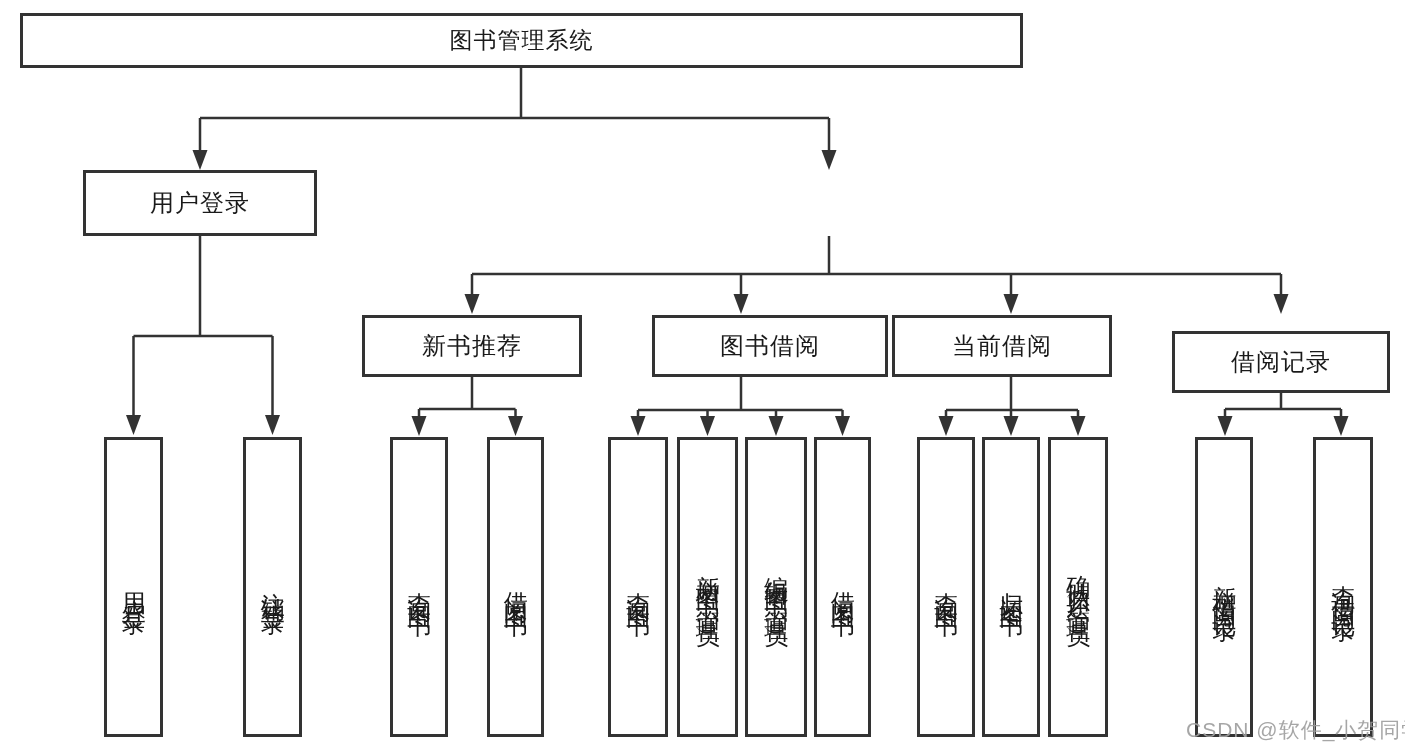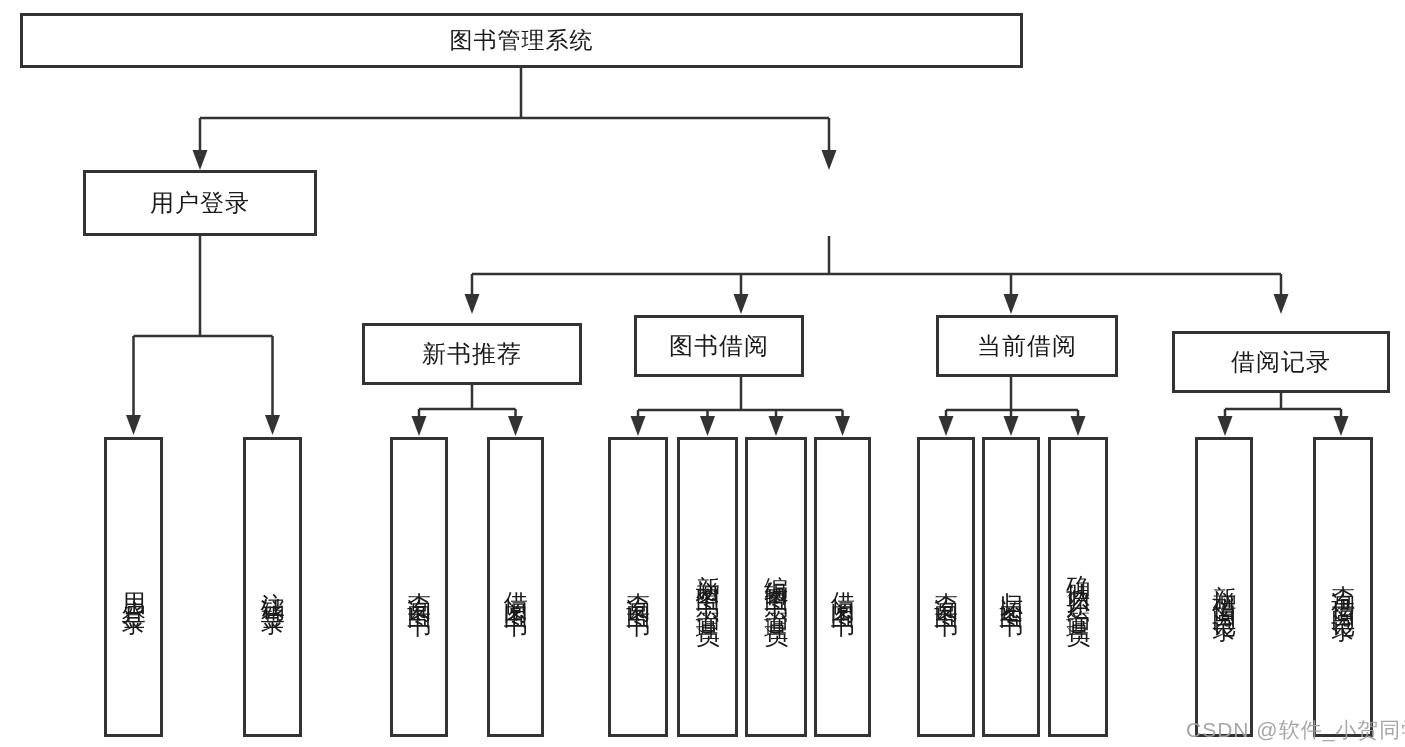--- a/index.html
+++ b/index.html
@@ -20,23 +20,23 @@
     color:#1a1a1a;
     z-index:1;
     text-align:center;
     line-height:1;
   }
   .root{left:20px;top:13px;width:1003px;height:55px;font-size:23px;letter-spacing:1px;}
   .lvl2{top:170px;width:234px;height:66px;font-size:24px;letter-spacing:1px;}
   .n-user-login{left:83px;}
   .n-book-mgmt{left:712px;}
   .lvl3{top:315px;height:62px;font-size:24px;letter-spacing:1px;}
-  .n-newbook{left:362px;width:220px;margin-top:8px;}
-  .n-borrow{left:634px;width:170px;}
-  .n-current{left:936px;width:182px;}
+  .n-newbook{left:362px;width:220px;}
+  .n-borrow{left:652px;width:236px;}
+  .n-current{left:892px;width:220px;}
   .n-records{left:1172px;width:218px;margin-top:16px;}
   .leaf{top:437px;height:300px;font-size:24px;}
   .leaf .vtext{
     writing-mode:vertical-rl;
     text-orientation:mixed;
     letter-spacing:7px;
     line-height:1.1;
   }
   .l1{left:104px;width:59px;}
   .l2{left:243px;width:59px;}

